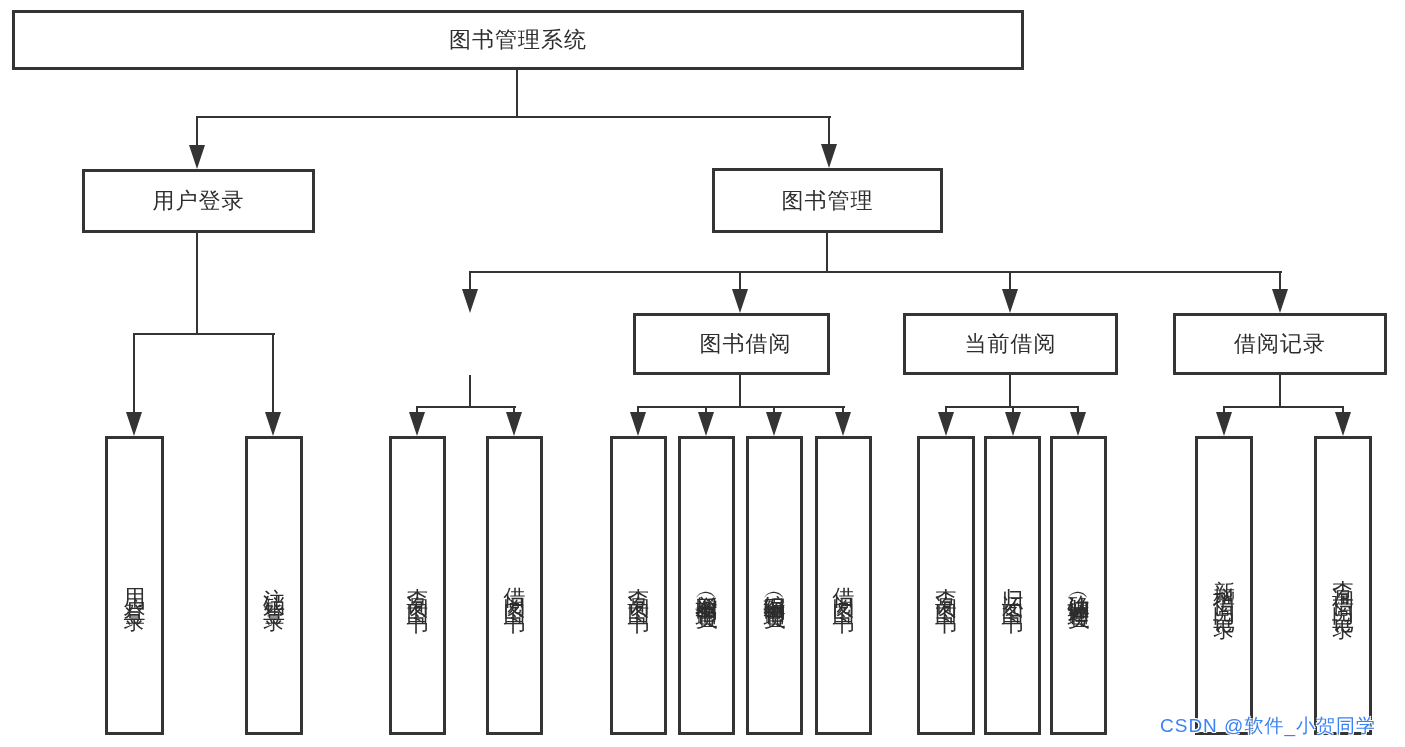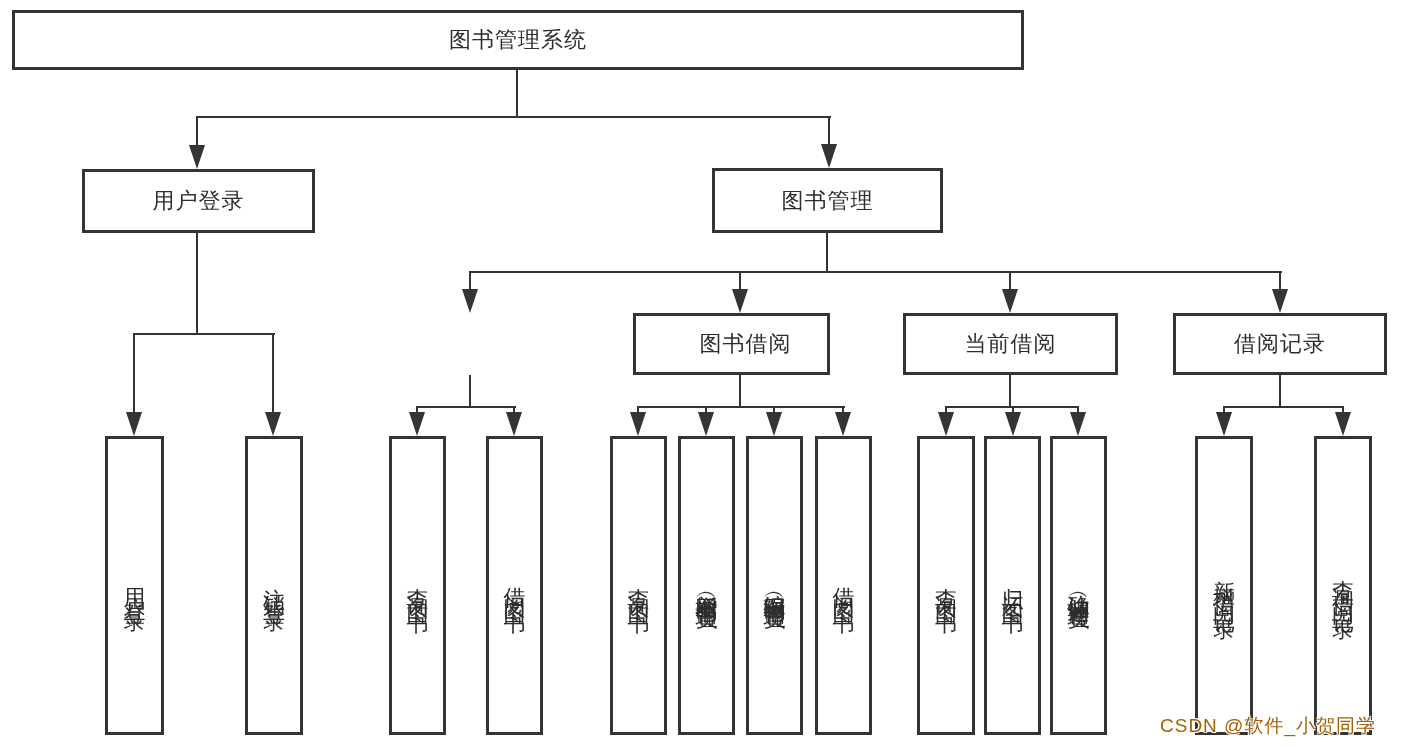--- a/index.html
+++ b/index.html
@@ -22,21 +22,21 @@
   .vbox.tight { letter-spacing:2px; }
   .hl { position:absolute; height:2px; background:#343434; z-index:1; }
   .vl { position:absolute; width:2px;  background:#343434; z-index:1; }
   .arr {
     position:absolute; width:0; height:0; z-index:1;
     border-left:8px solid transparent; border-right:8px solid transparent;
     border-top:24px solid #343434;
   }
   .wm {
     position:absolute; left:1160px; top:713px; z-index:6;
-    font-size:19px; letter-spacing:1px; color:#a16207; white-space:nowrap;
+    font-size:19px; letter-spacing:1px; color:#3b82f6; white-space:nowrap;
     text-shadow:-1px -1px 0 #fff, 1px -1px 0 #fff, -1px 1px 0 #fff, 1px 1px 0 #fff;
   }
 </style>
 </head>
 <body>
 
 <div class="canvas">
 
   <div class="box" style="left:12px; top:10px; width:1012px; height:60px;">图书管理系统</div>
 

